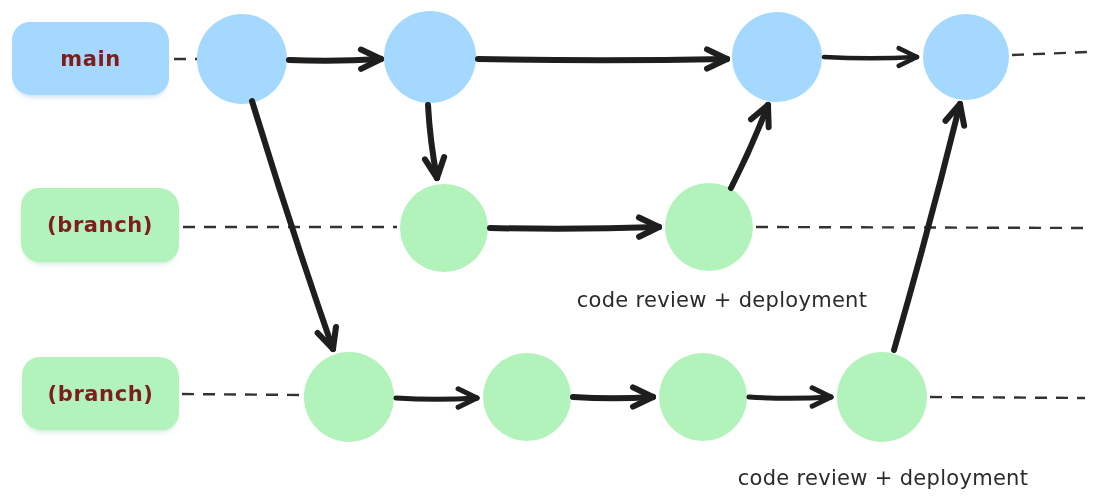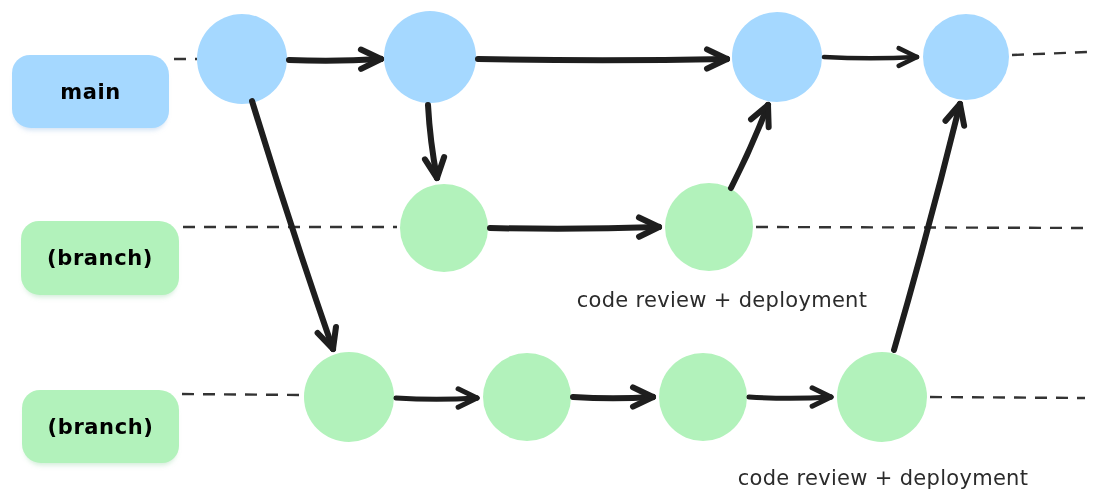--- a/index.html
+++ b/index.html
@@ -12,27 +12,26 @@
   .canvas {
     position: relative;
     width: 1093px; height: 500px;
   }
   #diagram-svg {
     position: absolute; left: 0; top: 0;
   }
   .lane-label {
     position: absolute;
     display: flex; align-items: center; justify-content: center;
-    color: #000000;
+    color: #7f1d1d;
     font-size: 21px;
     font-weight: 600;
     letter-spacing: 0.6px;
     border-radius: 18px 20px 17px 19px;
     box-shadow: 0 5px 5px -3px rgba(120, 200, 140, 0.35);
-    margin-top: 33px;
   }
   .lane-label.main-lane {
     left: 12px; top: 22px; width: 157px; height: 73px;
     box-shadow: 0 5px 5px -3px rgba(120, 170, 220, 0.35);
   }
   .lane-label.branch-lane-1 { left: 21px; top: 188px; width: 158px; height: 74px; }
   .lane-label.branch-lane-2 { left: 22px; top: 357px; width: 157px; height: 73px; }
   .annotation {
     position: absolute;
     transform: translate(-50%, -50%);

